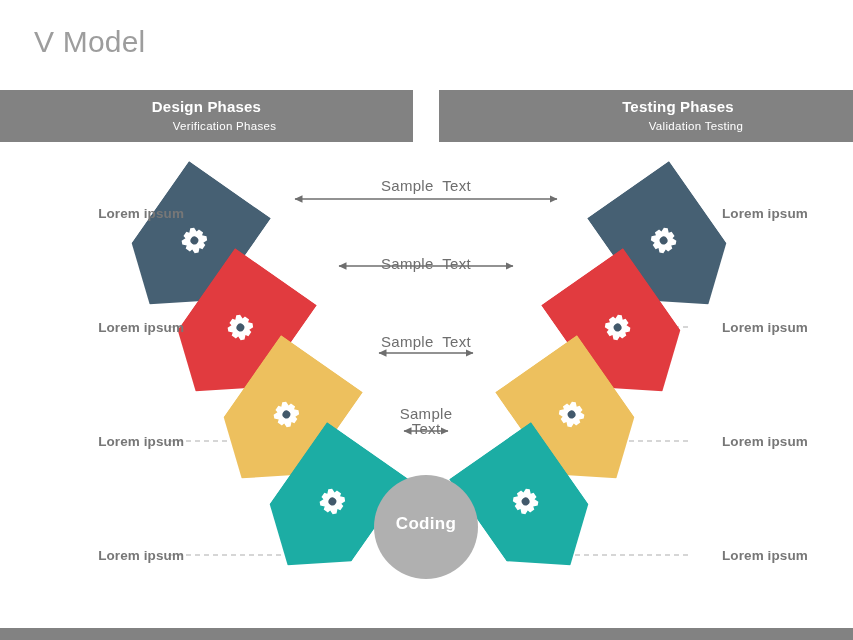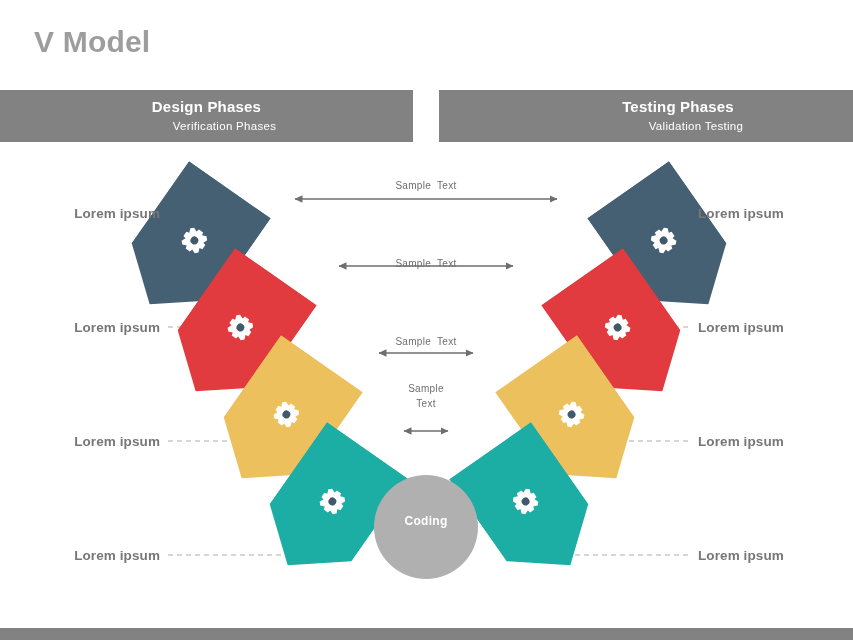--- a/index.html
+++ b/index.html
@@ -15,21 +15,21 @@
     font-family: "Liberation Sans", sans-serif;
     -webkit-font-smoothing: antialiased;
   }
 
   
   #page-title {
     position: absolute;
     left: 34px;
     top: 22px;
     font-size: 30px;
-    font-weight: 700;
+    font-weight: 400;
     color: #9d9d9d;
     letter-spacing: 0.2px;
     line-height: 40px;
     white-space: nowrap;
   }
 
   
   .phase-header {
     position: absolute;
     top: 90px;
@@ -80,43 +80,44 @@
 
   
   .side-label {
     position: absolute;
     font-size: 13.5px;
     font-weight: bold;
     color: #777777;
     letter-spacing: 0.1px;
     white-space: nowrap;
     line-height: 16px;
+    padding-left: 24px;
   }
   .side-label.left  { text-align: right; }
   .side-label.right { text-align: left; }
 
   
   .sample-label {
     position: absolute;
-    font-size: 10px;
+    font-size: 15px;
     color: #6e6e6e;
     text-align: center;
     white-space: pre;
     line-height: 15px;
     letter-spacing: 0.3px;
   }
 
   
   #coding-label {
     position: absolute;
     left: 376px;
     top: 514px;
     width: 100px;
     text-align: center;
-    font-size: 12px;
+    font-size: 17px;
     font-weight: bold;
     color: #ffffff;
     letter-spacing: 0.3px;
   }
 </style>
 </head>
 <body>
 
 <div id="page-title">V Model</div>
 
@@ -226,21 +227,21 @@
     <line x1="404" y1="431" x2="448" y2="431" marker-start="url(#arrowStart)" marker-end="url(#arrowEnd)"></line>
   </g>
 </svg>
 </div>
 
 <div id="coding-label">Coding</div>
 
 <div class="sample-label" style="left:326px; top:178px; width:200px;">Sample  Text</div>
 <div class="sample-label" style="left:326px; top:256px; width:200px;">Sample  Text</div>
 <div class="sample-label" style="left:336px; top:334px; width:180px;">Sample  Text</div>
-<div class="sample-label" style="left:381px; top:381px; width:90px;">Sample
+<div class="sample-label" style="left:381px; top:406px; width:90px;">Sample
 Text</div>
 
 <div class="side-label left" style="left:0px; top:206px; width:160px;">Lorem ipsum</div>
 <div class="side-label left" style="left:0px; top:320px; width:160px;">Lorem ipsum</div>
 <div class="side-label left" style="left:0px; top:434px; width:160px;">Lorem ipsum</div>
 <div class="side-label left" style="left:0px; top:548px; width:160px;">Lorem ipsum</div>
 
 <div class="side-label right" style="left:698px; top:206px; width:160px;">Lorem ipsum</div>
 <div class="side-label right" style="left:698px; top:320px; width:160px;">Lorem ipsum</div>
 <div class="side-label right" style="left:698px; top:434px; width:160px;">Lorem ipsum</div>

